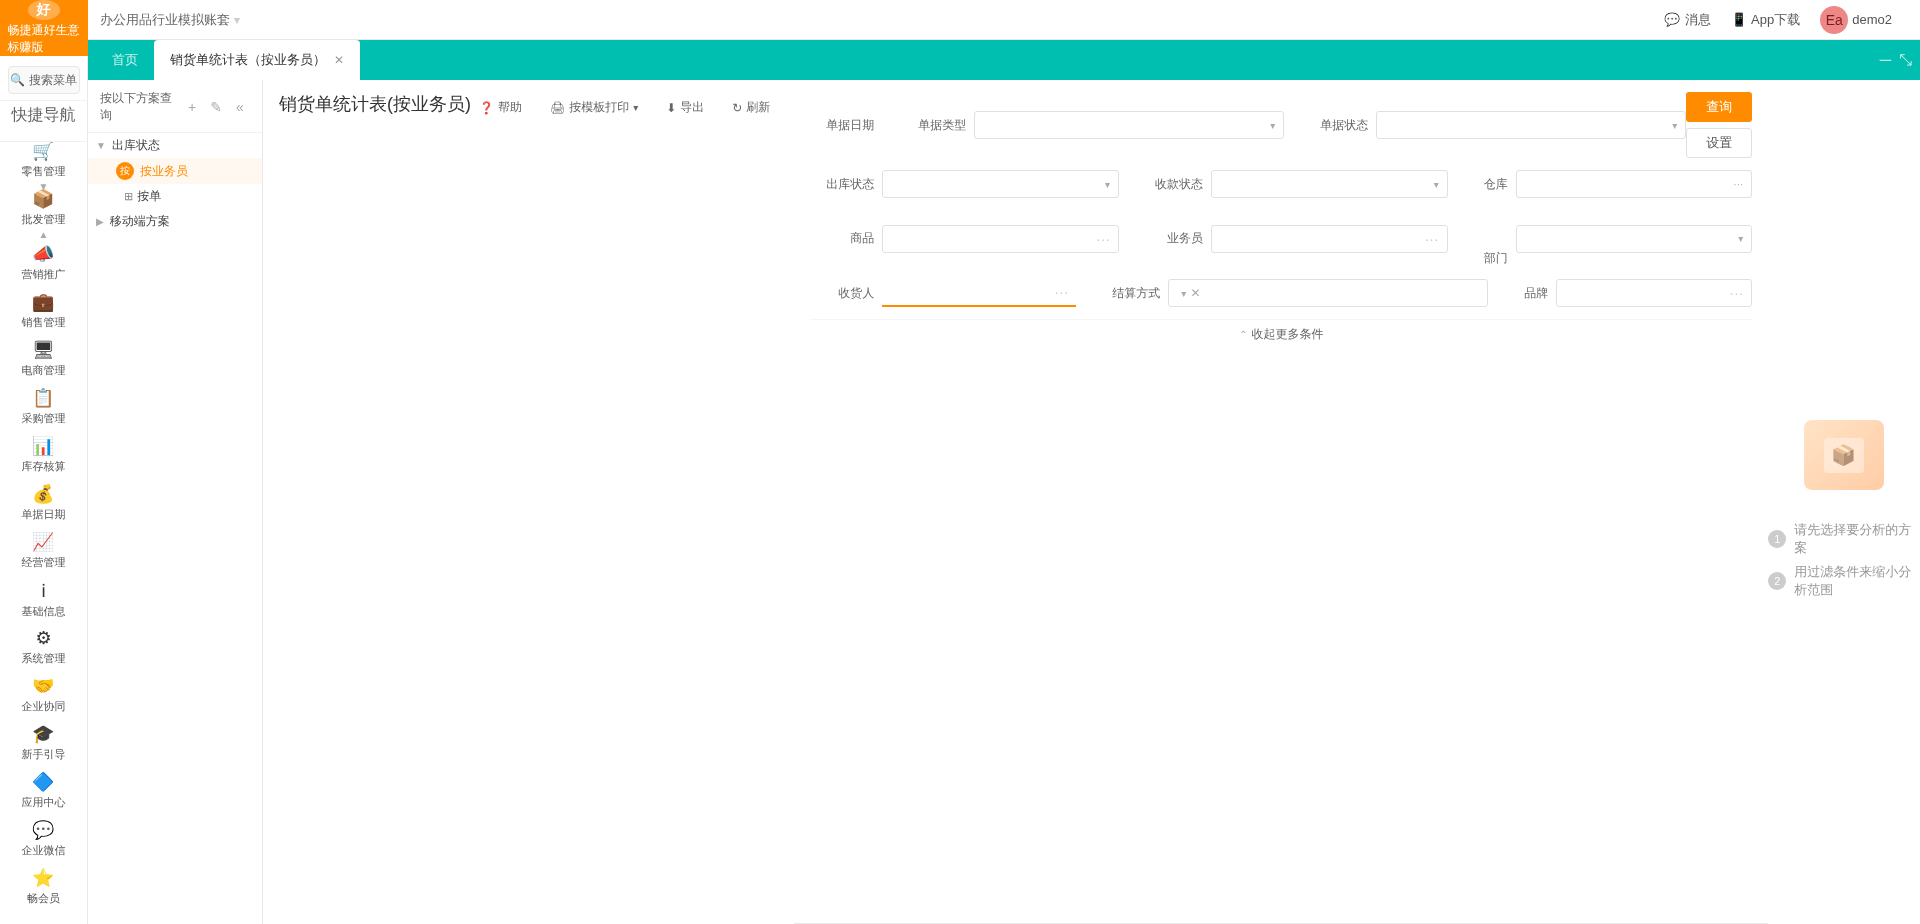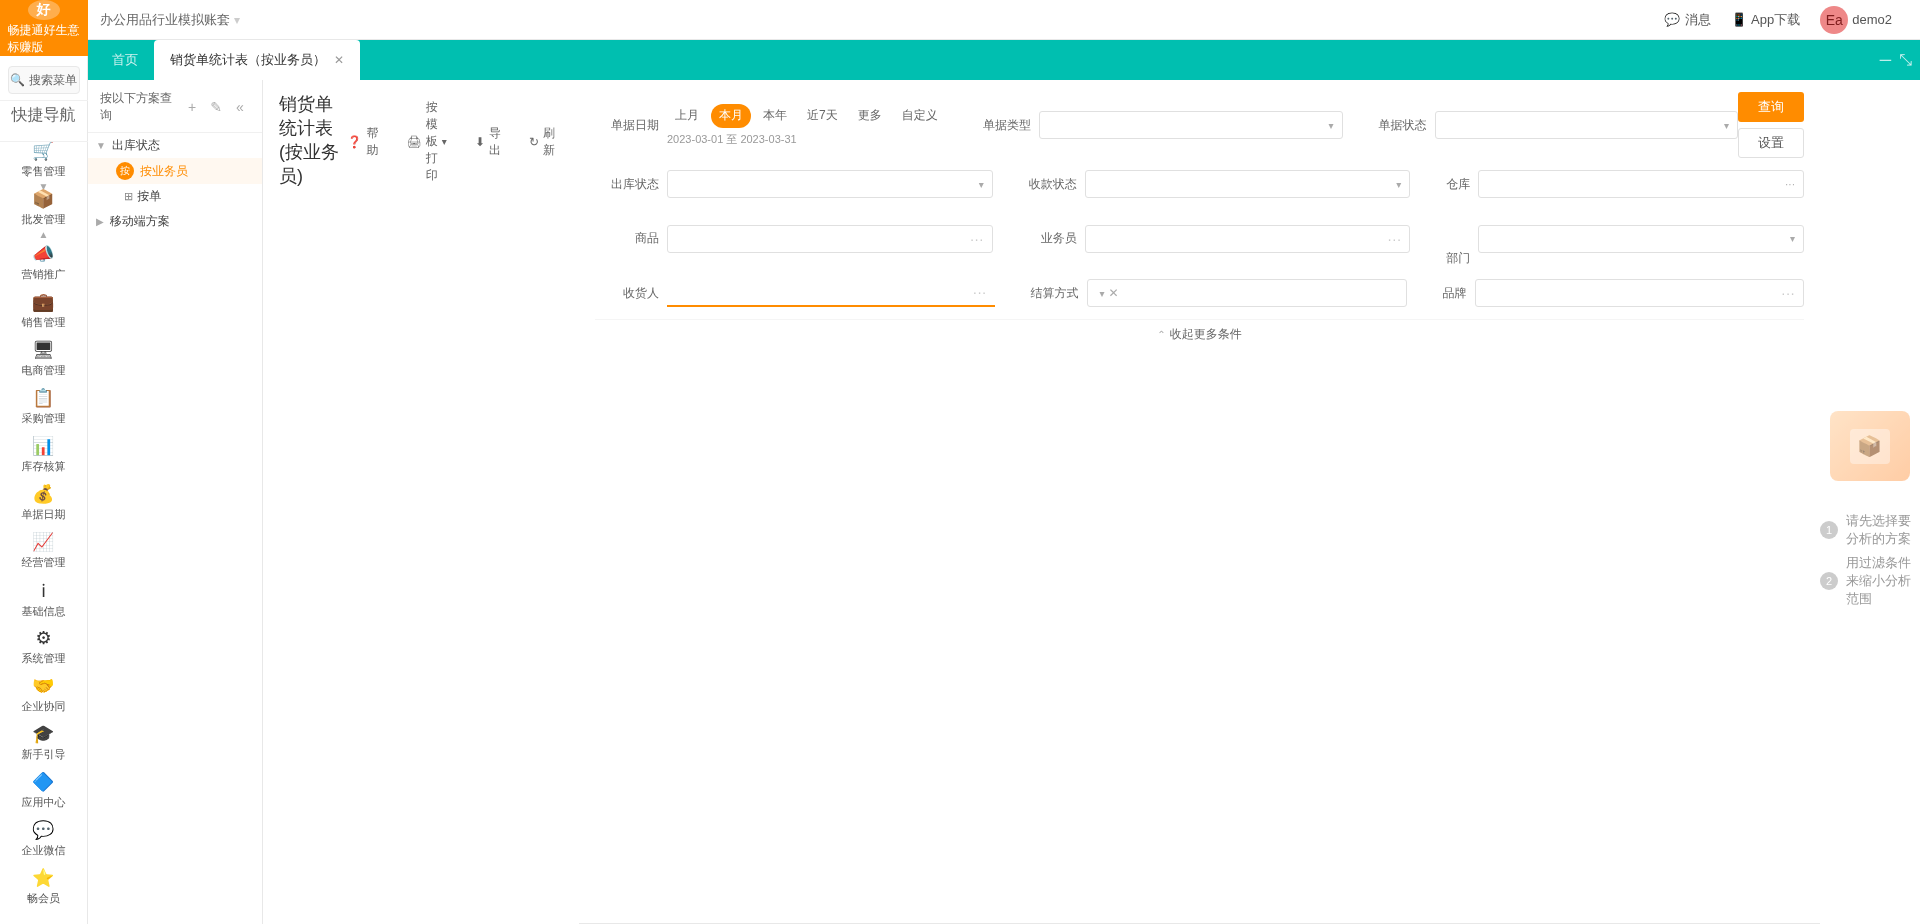--- a/index.html
+++ b/index.html
@@ -268,31 +268,20 @@
             <span>↻</span>
             <span>刷新</span>
           </div>
         </div>
       </div>
 
       <div class="filter-area">
 
         <div class="filter-row">
           <span class="filter-label">单据日期</span>
-          <div style="display:flex; flex-direction:column; gap:2px; width:280px;">
-            <div class="date-filter">
-              <button class="date-btn">上月</button>
-              <button class="date-btn active">本月</button>
-              <button class="date-btn">本年</button>
-              <button class="date-btn">近7天</button>
-              <button class="date-btn">更多</button>
-              <button class="date-btn">自定义</button>
-            </div>
-            <div class="date-range">2023-03-01 至 2023-03-31</div>
-          </div>
 
           <span class="filter-label" style="margin-left:32px; width:60px;">单据类型</span>
           <div class="filter-select" style="width:320px;">
             <span></span>
             <span class="filter-select-arrow">▾</span>
           </div>
 
           <span class="filter-label" style="margin-left:32px; width:60px;">单据状态</span>
           <div class="filter-select" style="width:300px;">
             <span></span>

